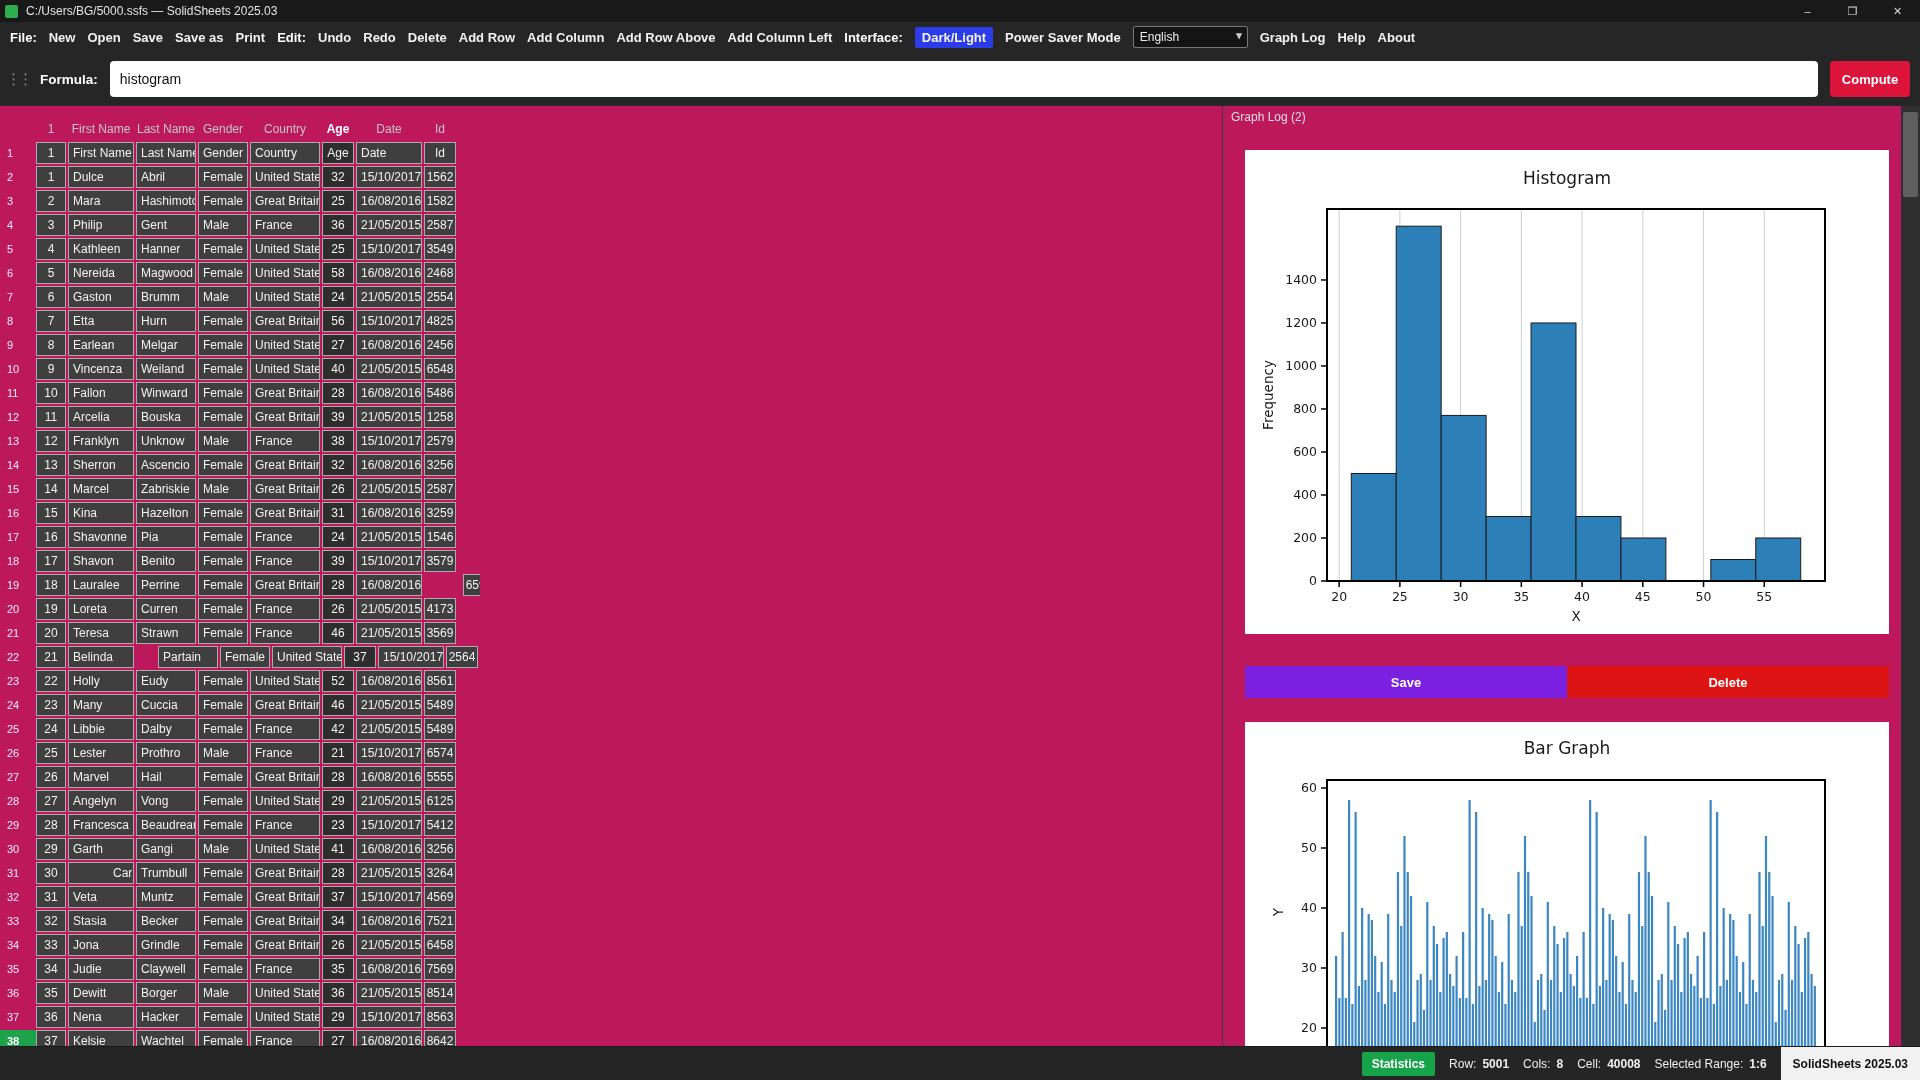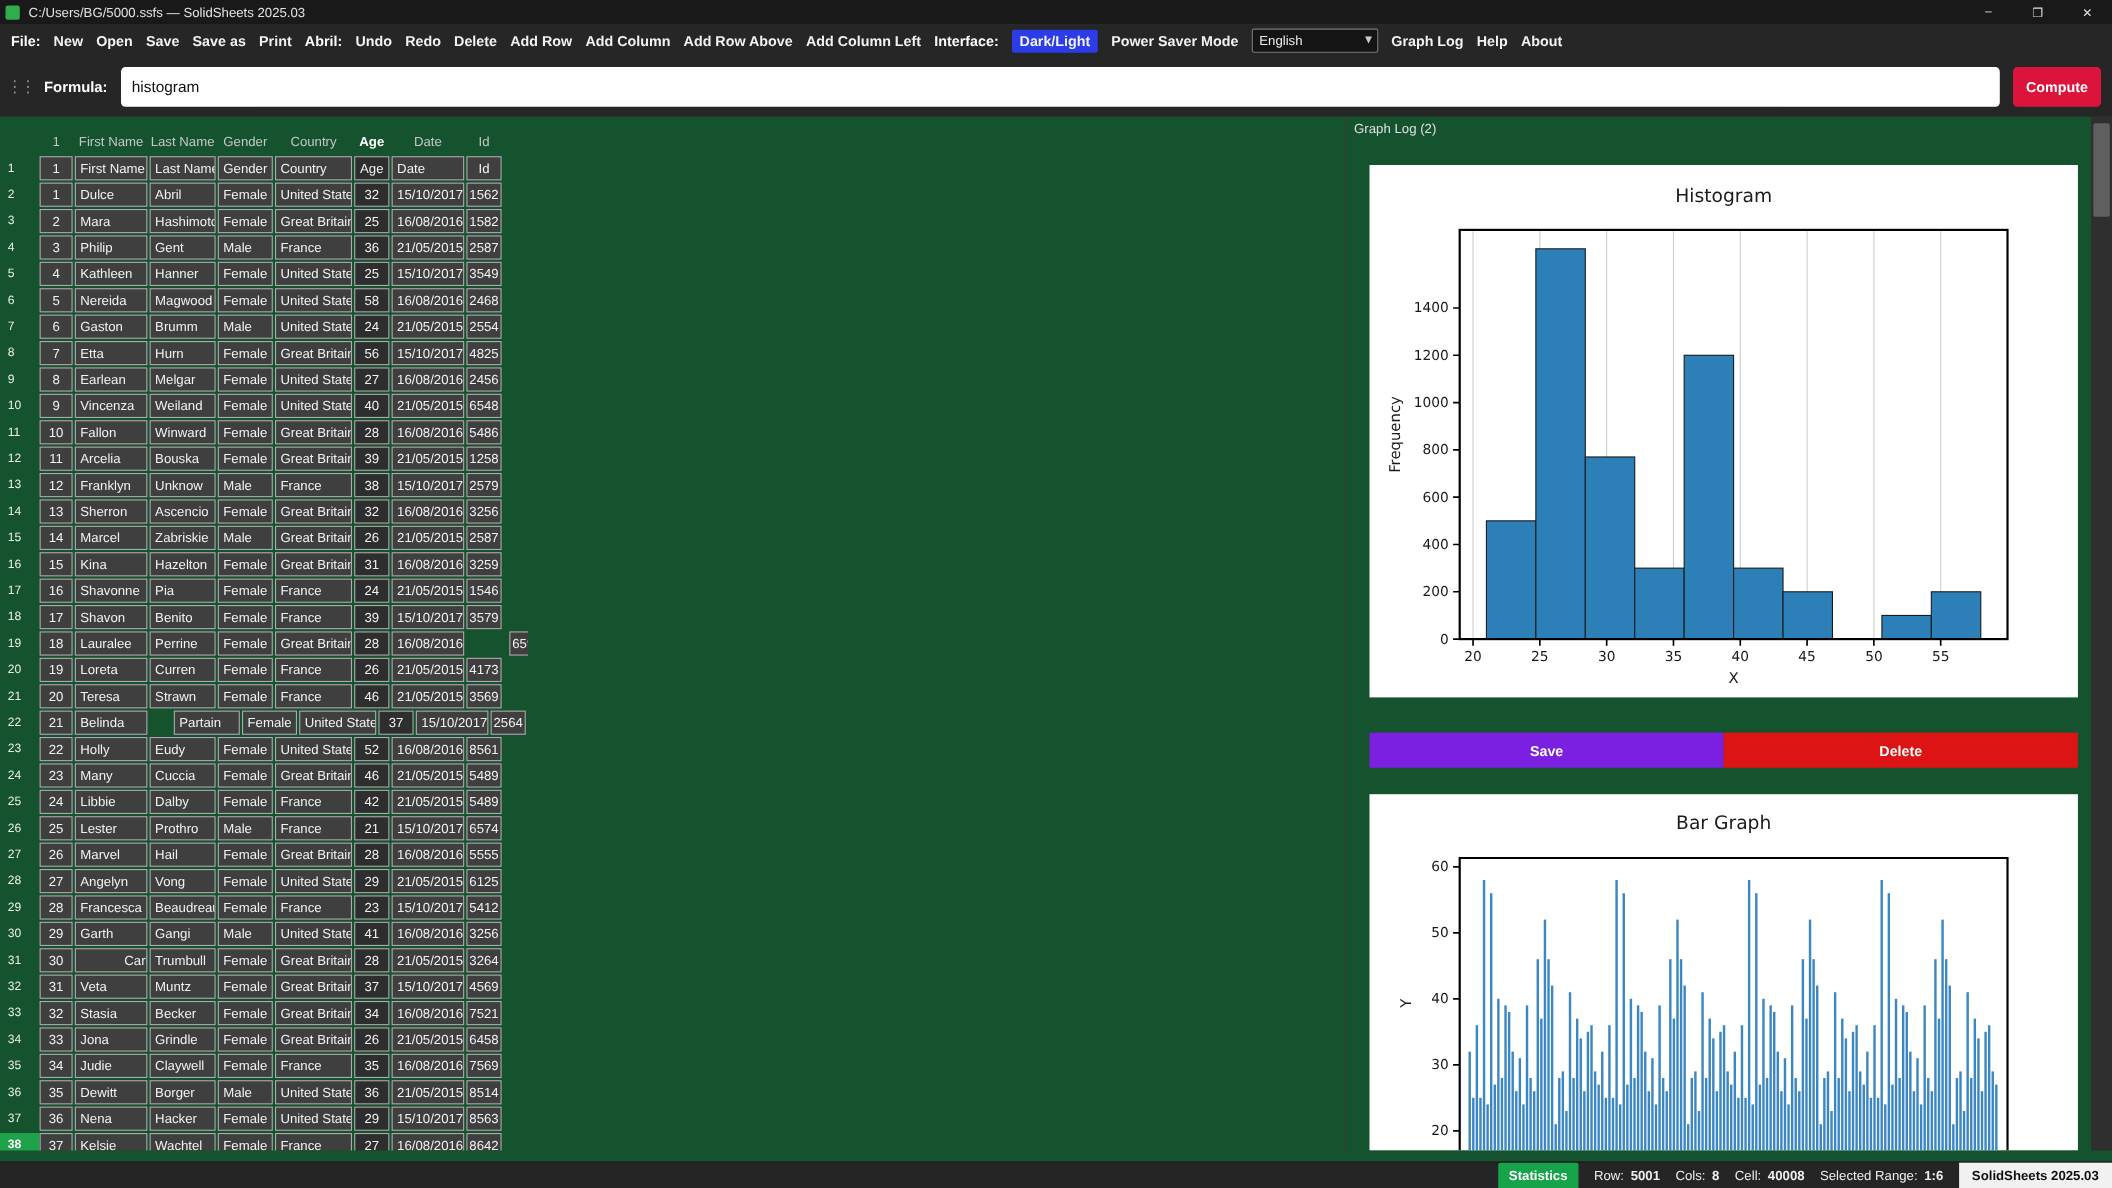--- a/index.html
+++ b/index.html
@@ -1,16 +1,16 @@
 <!DOCTYPE html>
 <html><head>
 <meta charset="utf-8">
 <style>
   html,body{margin:0;padding:0;background:#111;}
-  .app{position:relative;width:1920px;height:1080px;background:#14532d;overflow:hidden;
+  .app{position:relative;width:1920px;height:1080px;background:#be185d;overflow:hidden;
        font-family:"Liberation Sans",sans-serif;-webkit-font-smoothing:antialiased;}
 
   
   .titlebar{position:absolute;left:0;top:0;width:100%;height:22px;background:#191919;
             display:flex;align-items:center;color:#e3e3e3;font-size:12px;box-sizing:border-box;}
   .app-icon{width:13px;height:13px;background:#2fae4e;border-radius:2px;margin:0 8px 0 5px;flex:0 0 13px;}
   .win-title{white-space:nowrap;}
   .tb-spacer{flex:1;}
   .win-btn{width:45px;height:22px;display:flex;align-items:center;justify-content:center;
            font-size:11px;color:#ddd;cursor:default;}
@@ -64,21 +64,21 @@
   .btn-save{position:absolute;left:22px;top:560px;width:322px;height:32px;border:none;background:#7b1fe0;
             color:#fff;font-weight:bold;font-size:13px;font-family:inherit;}
   .btn-delete{position:absolute;left:344px;top:560px;width:322px;height:32px;border:none;background:#dc1414;
             color:#fff;font-weight:bold;font-size:13px;font-family:inherit;}
 
   
   .scrollbar{position:absolute;right:0;top:106px;width:19px;height:940px;background:#2f2f2f;}
   .thumb{position:absolute;left:2px;right:2px;top:6px;height:85px;background:#5f5f5f;border-radius:2px;}
 
   
-  .statusbar{position:absolute;left:0;bottom:0;width:100%;height:24px;background:#252525;display:flex;
+  .statusbar{position:absolute;left:0;bottom:0;width:100%;height:34px;background:#252525;display:flex;
              align-items:center;justify-content:flex-end;gap:14px;font-size:12px;color:#eee;
              border-top:1px solid #1a1a1a;box-sizing:border-box;}
   .stat-btn{background:#16a34a;color:#fff;font-weight:bold;padding:5px 10px;border:none;border-radius:2px;
             font-size:12px;font-family:inherit;}
   .sb-pair{display:flex;gap:6px;align-items:center;}
   .sb-val{font-weight:bold;}
   .brand{height:100%;background:#f1f1f1;color:#101010;font-weight:bold;display:flex;align-items:center;
          padding:0 12px;box-sizing:border-box;}
 </style>
 </head>
@@ -95,21 +95,21 @@
     <div class="win-btn">✕</div>
   </div>
 
   <div class="menubar">
       <span class="menu-label">File:</span>
       <span class="menu-item">New</span>
       <span class="menu-item">Open</span>
       <span class="menu-item">Save</span>
       <span class="menu-item">Save as</span>
       <span class="menu-item">Print</span>
-      <span class="menu-label">Abril:</span>
+      <span class="menu-label">Edit:</span>
       <span class="menu-item">Undo</span>
       <span class="menu-item">Redo</span>
       <span class="menu-item">Delete</span>
       <span class="menu-item">Add Row</span>
       <span class="menu-item">Add Column</span>
       <span class="menu-item">Add Row Above</span>
       <span class="menu-item">Add Column Left</span>
       <span class="menu-label">Interface:</span>
       <span class="menu-item menu-accent">Dark/Light</span>
       <span class="menu-item">Power Saver Mode</span>

